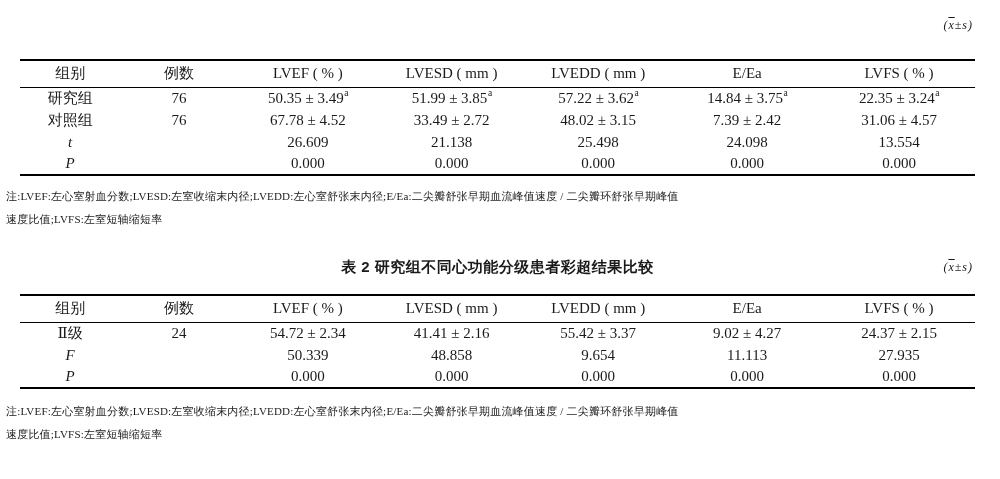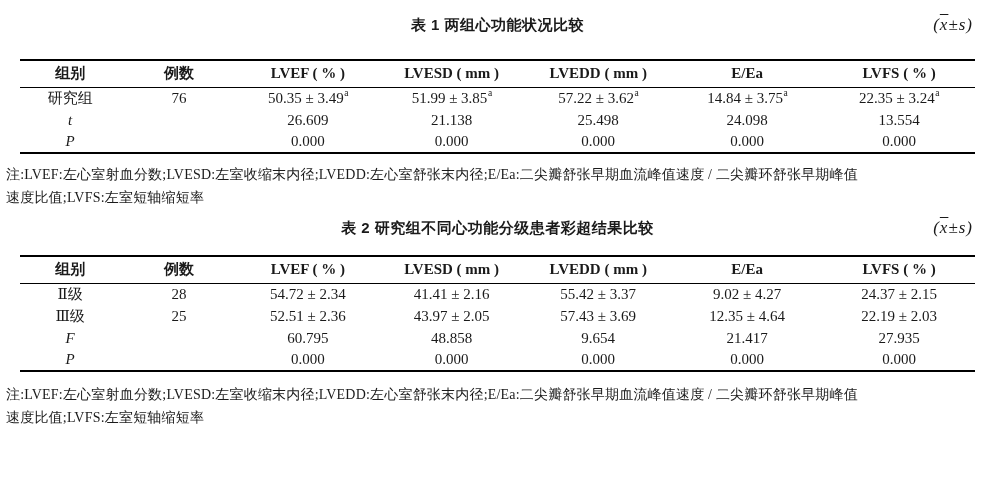--- a/index.html
+++ b/index.html
@@ -25,74 +25,73 @@
     display: inline;
     font-family: "Liberation Sans", "DejaVu Sans", sans-serif;
     font-weight: 700;
     font-size: 15px;
     letter-spacing: 0.5px;
   }
   .stat {
     position: absolute;
     right: 2px; top: 0;
     font-style: italic;
-    font-size: 17px;
+    font-size: 12px;
     letter-spacing: 1px;
   }
   .xbar { text-decoration: overline; }
 
   
   table.ctable {
     width: 955px;
     margin-left: 20px;
     border-collapse: collapse;
     table-layout: fixed;
     border-top: 2.5px solid #000;
     border-bottom: 2.5px solid #000;
   }
   .mt-table1 { margin-top: 24px; }
   .mt-table2 { margin-top: 17px; }
   table.ctable th {
-    font-weight: bold;
+    font-weight: normal;
     font-size: 15px;
     height: 27px;
     border-bottom: 1.5px solid #000;
     vertical-align: middle;
     white-space: nowrap;
   }
   table.ctable td {
     font-size: 15px;
     height: 22px;
     text-align: center;
     vertical-align: middle;
     white-space: nowrap;
   }
   td.ital { font-style: italic; }
   sup.mark { font-size: 9.5px; position: relative; top: -1px; left: 0.5px; }
 
   
   .note {
     width: 988px;
     margin: 9px 0 0 6px;
-    font-size: 14px;
+    font-size: 11px;
     line-height: 23px;
     letter-spacing: 0.2px;
   }
   .note p { white-space: nowrap; }
   .mt-note2 { margin-top: 11px; }
-  .mt-title2 { margin-top: 9px; }
+  .mt-title2 { margin-top: 26px; }
 </style>
 </head>
 <body>
 
 <div class="sheet">
 
   <section>
     <div class="tblock">
-      <h2 class="ttitle">表 1 两组心功能状况比较</h2>
       <span class="stat"><span>(</span><span class="xbar">x</span><span>±s</span><span>)</span></span>
     </div>
 
     <table class="ctable mt-table1">
       <colgroup>
         <col style="width:10.5%">
           <col style="width:12.3%">
           <col style="width:14.7%">
         <col style="width:15.4%">
           <col style="width:15.3%">
@@ -114,20 +113,29 @@
         <tr>
           <td>研究组</td>
           <td>76</td>
           <td><span>50.35 ± 3.49</span><sup class="mark">a</sup></td>
           <td><span>51.99 ± 3.85</span><sup class="mark">a</sup></td>
           <td><span>57.22 ± 3.62</span><sup class="mark">a</sup></td>
           <td><span>14.84 ± 3.75</span><sup class="mark">a</sup></td>
           <td><span>22.35 ± 3.24</span><sup class="mark">a</sup></td>
         </tr>
         <tr>
+          <td>对照组</td>
+          <td>76</td>
+          <td>67.78 ± 4.52</td>
+          <td>33.49 ± 2.72</td>
+          <td>48.02 ± 3.15</td>
+          <td>7.39 ± 2.42</td>
+          <td>31.06 ± 4.57</td>
+        </tr>
+        <tr>
           <td class="ital">t</td>
           <td></td>
           <td>26.609</td>
           <td>21.138</td>
           <td>25.498</td>
           <td>24.098</td>
           <td>13.554</td>
         </tr>
         <tr>
           <td class="ital">P</td>
@@ -170,43 +178,34 @@
           <th>LVEF ( % )</th>
           <th>LVESD ( mm )</th>
           <th>LVEDD ( mm )</th>
           <th>E/Ea</th>
           <th>LVFS ( % )</th>
         </tr>
       </thead>
       <tbody>
         <tr>
           <td>Ⅱ级</td>
-          <td>28</td>
+          <td>24</td>
           <td>54.72 ± 2.34</td>
           <td>41.41 ± 2.16</td>
           <td>55.42 ± 3.37</td>
           <td>9.02 ± 4.27</td>
           <td>24.37 ± 2.15</td>
         </tr>
         <tr>
-          <td>Ⅲ级</td>
-          <td>25</td>
-          <td>52.51 ± 2.36</td>
-          <td>43.97 ± 2.05</td>
-          <td>57.43 ± 3.69</td>
-          <td>12.35 ± 4.64</td>
-          <td>22.19 ± 2.03</td>
-        </tr>
-        <tr>
           <td class="ital">F</td>
           <td></td>
-          <td>60.795</td>
+          <td>50.339</td>
           <td>48.858</td>
           <td>9.654</td>
-          <td>21.417</td>
+          <td>11.113</td>
           <td>27.935</td>
         </tr>
         <tr>
           <td class="ital">P</td>
           <td></td>
           <td>0.000</td>
           <td>0.000</td>
           <td>0.000</td>
           <td>0.000</td>
           <td>0.000</td>

